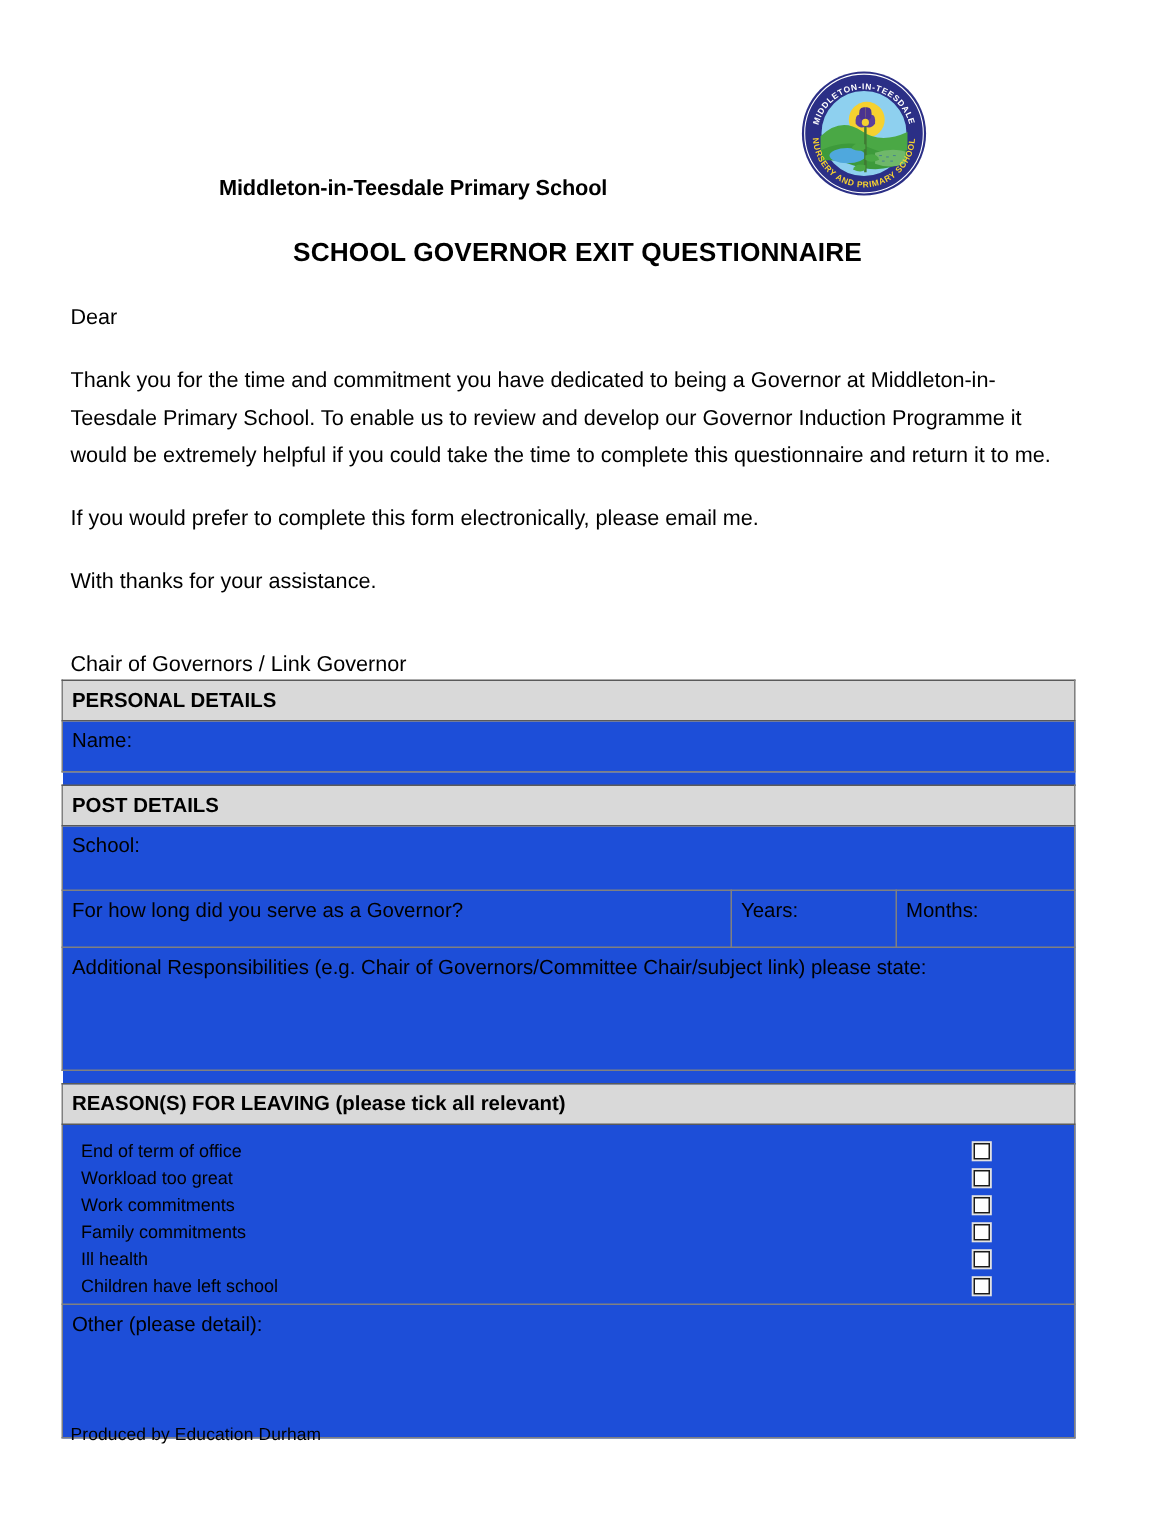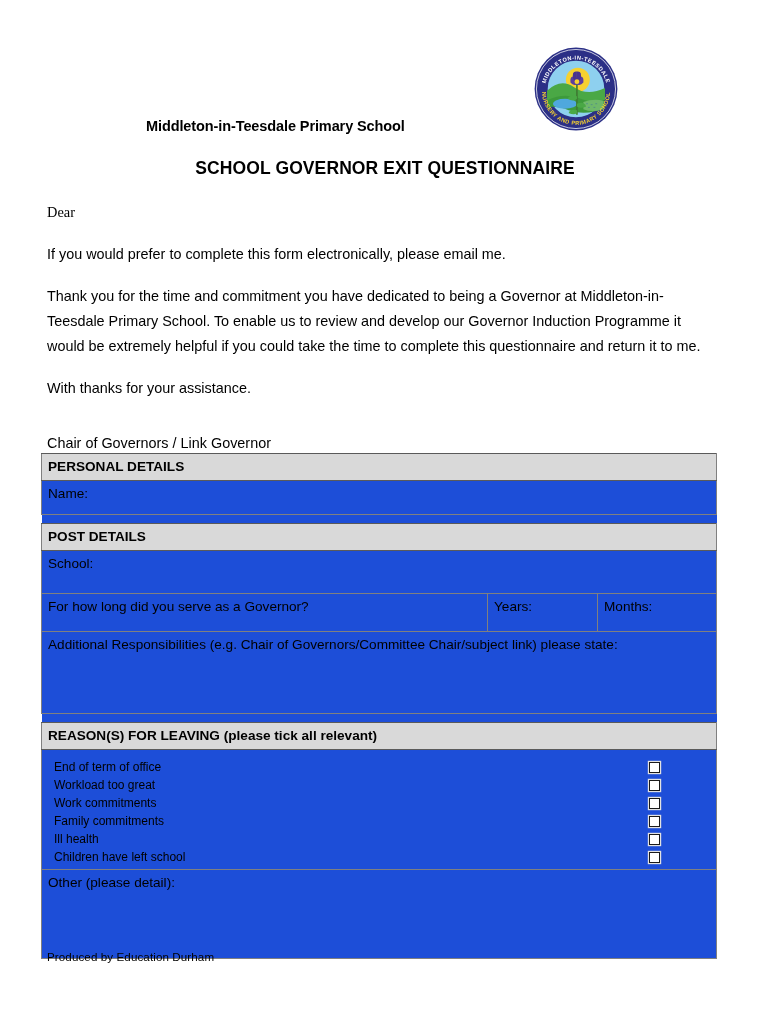--- a/index.html
+++ b/index.html
@@ -68,21 +68,20 @@
     top: 200px;
     width: 672px;
     font-size: 14.4px;
     line-height: 25px;
   }
   .letter p {
     margin: 0 0 17px 0;
   }
   .letter p.tight {
     margin-bottom: 17px;
-    font-family: Liberation Serif, serif;
   }
   .letter p.signoff {
     margin-top: 30px;
     margin-bottom: 0;
   }
 
   
   .form-table {
     position: absolute;
     left: 41px;
@@ -206,22 +205,22 @@
       </svg>
     </div>
 
     <div class="school-name">Middleton-in-Teesdale Primary School</div>
 
     <div class="doc-title">SCHOOL GOVERNOR EXIT QUESTIONNAIRE</div>
   </div>
 
   <div class="letter">
     <p class="tight">Dear</p>
+    <p>Thank you for the time and commitment you have dedicated to being a Governor at Middleton-in-Teesdale Primary School.  To enable us to review and develop our Governor Induction Programme it would be extremely helpful if you could take the time to complete this questionnaire and return it to me.</p>
     <p>If you would prefer to complete this form electronically, please email me.</p>
-    <p>Thank you for the time and commitment you have dedicated to being a Governor at Middleton-in-Teesdale Primary School.  To enable us to review and develop our Governor Induction Programme it would be extremely helpful if you could take the time to complete this questionnaire and return it to me.</p>
     <p>With thanks for your assistance.</p>
     <p class="signoff">Chair of Governors / Link Governor</p>
   </div>
 
   <table class="form-table">
     <colgroup>
       <col style="width:446px">
       <col style="width:110px">
       <col style="width:119px">
     </colgroup>

